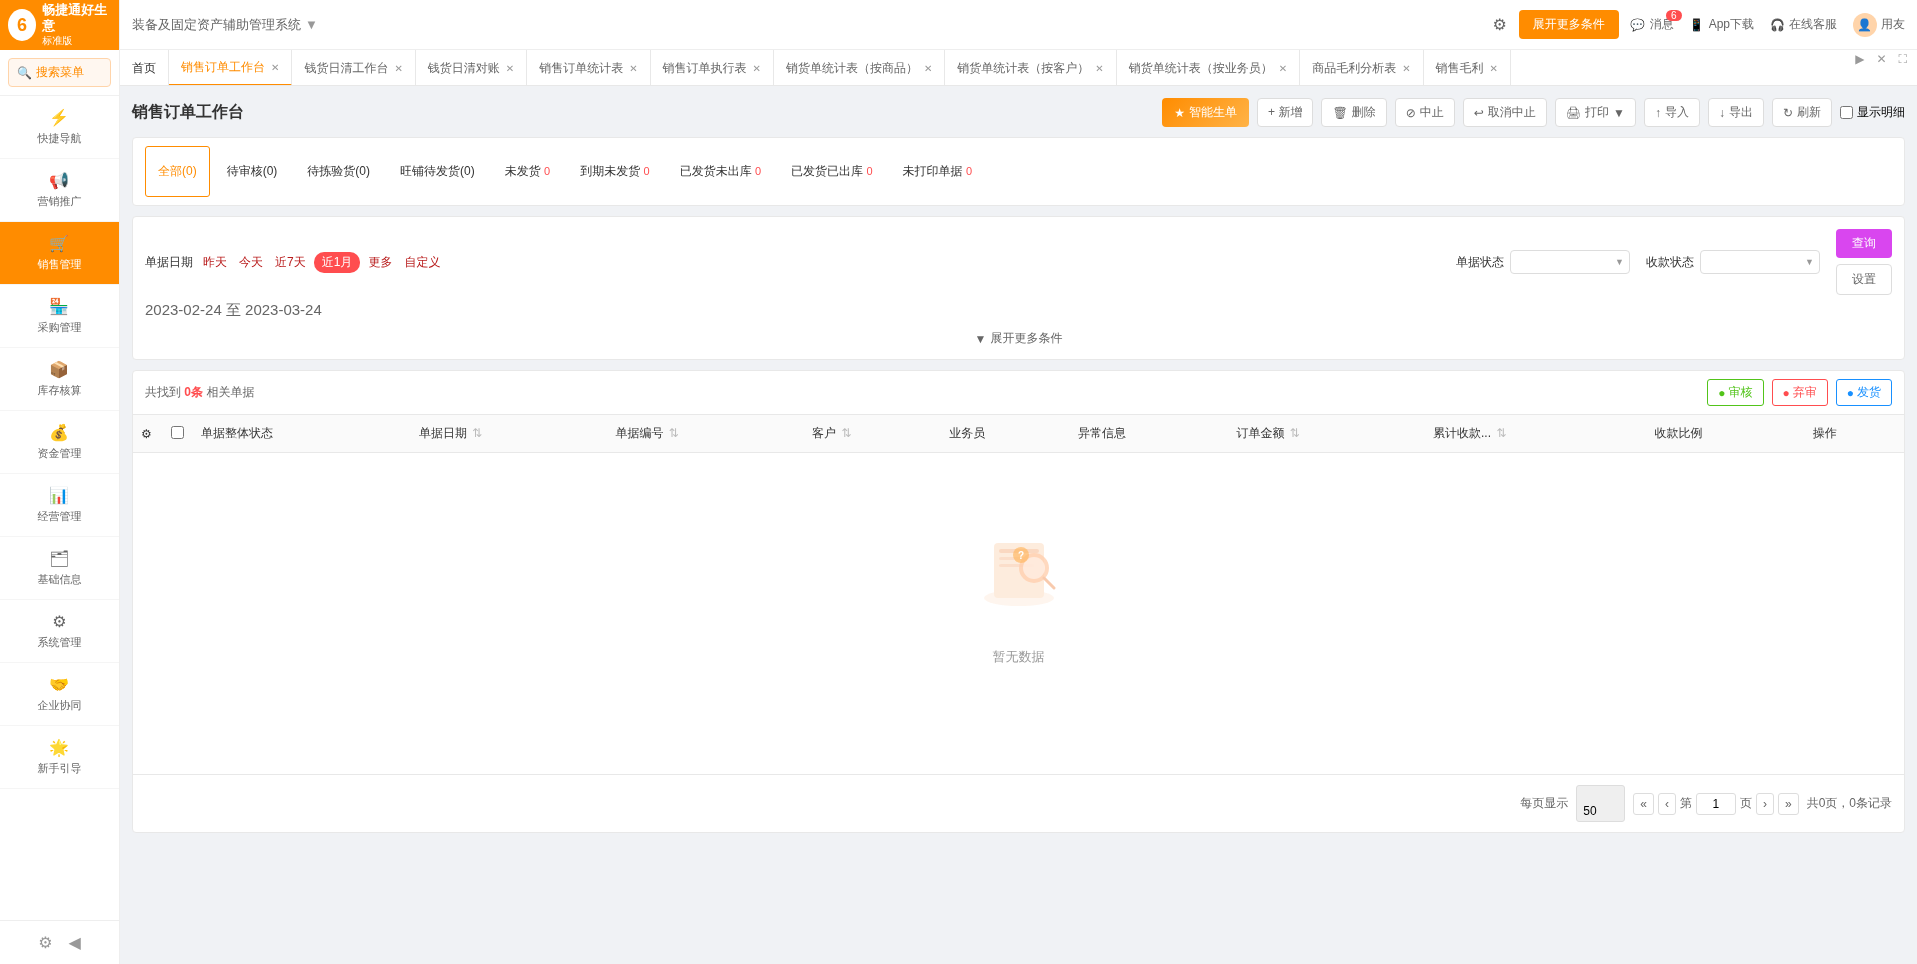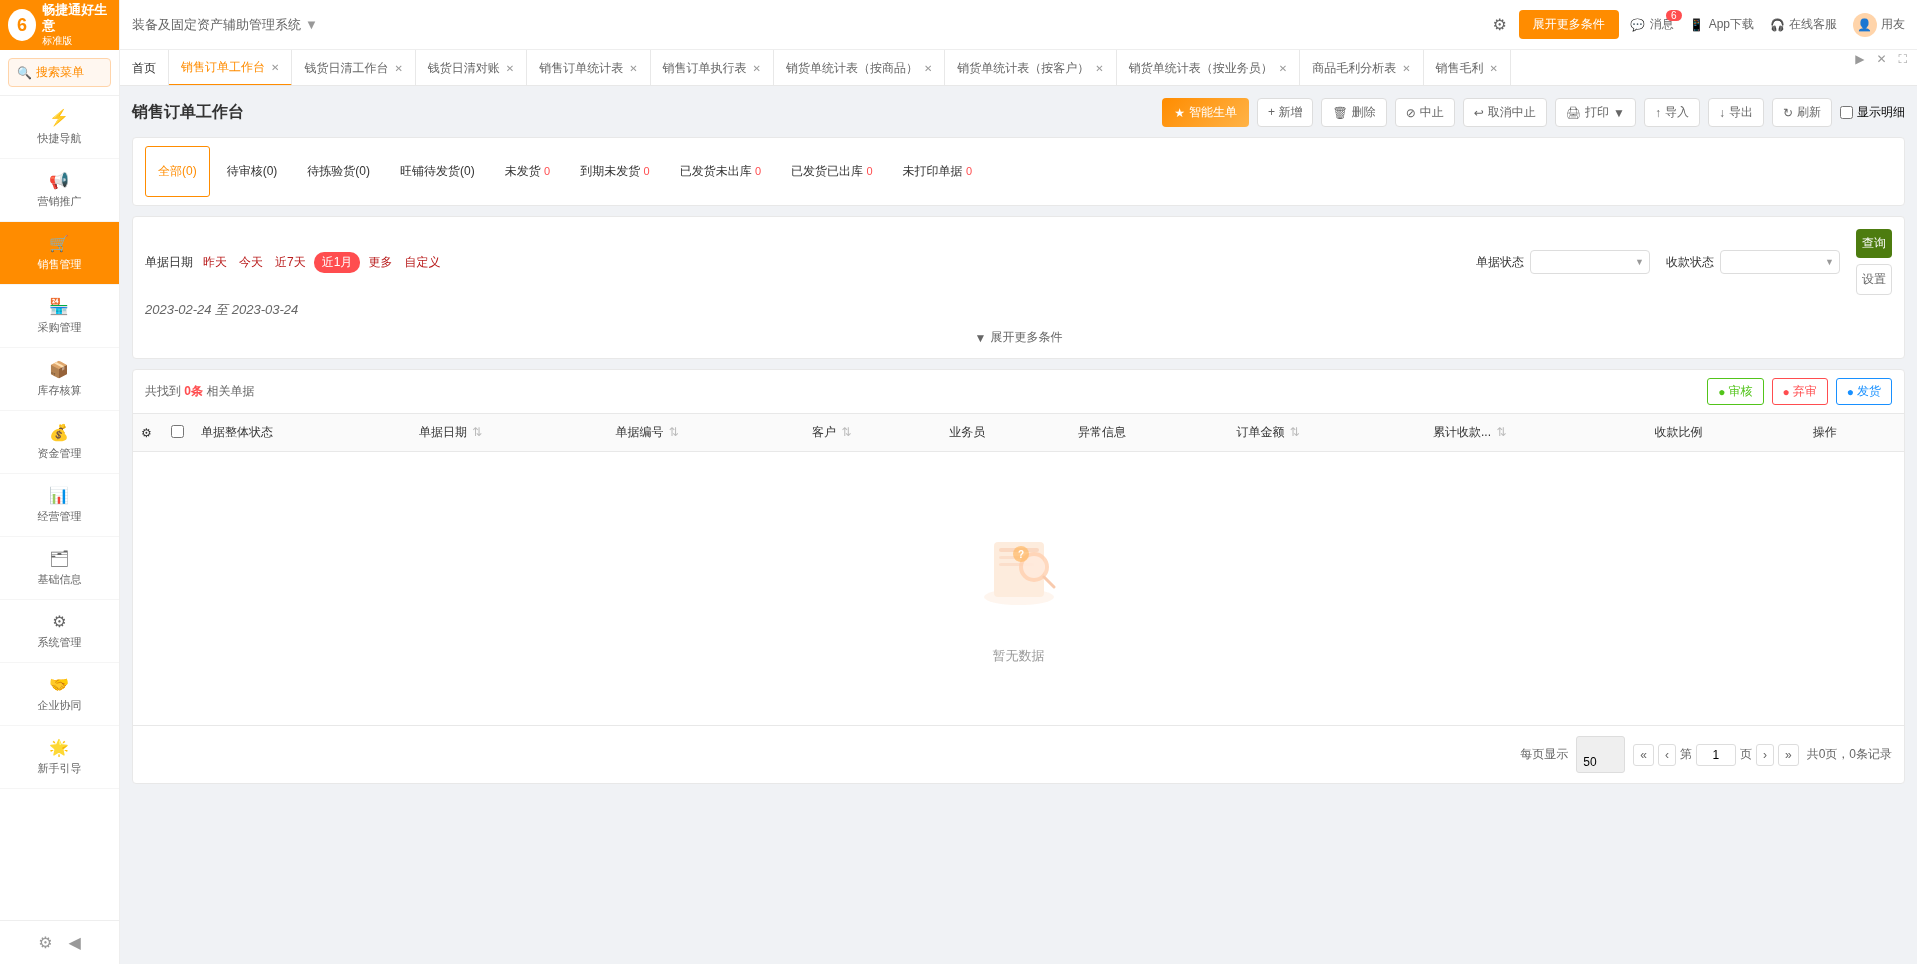--- a/index.html
+++ b/index.html
@@ -61,26 +61,26 @@
     .subtab-count { color: #ff4d4f; font-size: 11px; }
 
     
     .filter-area { background: #fff; border-radius: 4px; padding: 12px; margin-bottom: 10px; border: 1px solid #e8e8e8; }
     .filter-row { display: flex; align-items: center; gap: 16px; flex-wrap: wrap; }
     .filter-item { display: flex; align-items: center; gap: 6px; font-size: 12px; color: #666; }
     .filter-label { color: #333; white-space: nowrap; }
     .filter-date-options { display: flex; gap: 4px; align-items: center; }
     .date-opt { cursor: pointer; color: #b91c1c; padding: 2px 4px; border-radius: 3px; font-size: 12px; }
     .date-opt.active { background: #ff4d4f; color: #fff; border-radius: 10px; padding: 2px 8px; }
-    .date-range { color: #666; font-size: 13px; font-style: italic; }
+    .date-range { color: #666; font-size: 15px; }
     .filter-select { border: 1px solid #ddd; border-radius: 4px; padding: 4px 24px 4px 8px; background: #fff; font-size: 12px; cursor: pointer; appearance: none; min-width: 120px; }
     .filter-select-wrap { position: relative; display: inline-block; }
     .filter-select-wrap::after { content: '▼'; position: absolute; right: 6px; top: 50%; transform: translateY(-50%); font-size: 9px; color: #999; pointer-events: none; }
     .expand-btn { display: flex; align-items: center; gap: 4px; color: #666; cursor: pointer; font-size: 12px; margin: 0 auto; margin-top: 4px; }
-    .query-btn { background: #4d7c0f; color: #fff; border: none; border-radius: 4px; padding: 6px 6px; cursor: pointer; font-size: 12px; }
+    .query-btn { background: #d946ef; color: #fff; border: none; border-radius: 4px; padding: 6px 16px; cursor: pointer; font-size: 12px; }
     .settings-btn { background: #fff; color: #666; border: 1px solid #ddd; border-radius: 4px; padding: 6px 0; cursor: pointer; font-size: 12px; }
     .filter-right-btns { display: flex; flex-direction: column; gap: 6px; margin-left: auto; }
 
     
     .table-area { background: #fff; border-radius: 4px; border: 1px solid #e8e8e8; }
     .table-toolbar { display: flex; align-items: center; justify-content: space-between; padding: 8px 12px; border-bottom: 1px solid #e8e8e8; }
     .table-info { color: #666; font-size: 12px; }
     .table-info .count { color: #ff4d4f; font-weight: bold; }
     .table-actions { display: flex; gap: 8px; }
     .table-action-btn { display: flex; align-items: center; gap: 3px; padding: 4px 10px; border: 1px solid #ddd; border-radius: 3px; background: #fff; cursor: pointer; font-size: 12px; color: #666; }
@@ -93,21 +93,21 @@
     th .sort-icon { color: #bbb; margin-left: 2px; }
     .checkbox-col { width: 30px; }
     .settings-col { width: 30px; }
 
     
     .empty-state { display: flex; flex-direction: column; align-items: center; justify-content: center; padding: 60px 20px; }
     .empty-icon { font-size: 80px; margin-bottom: 16px; opacity: 0.6; }
     .empty-text { color: #999; font-size: 13px; }
 
     
-    .pagination { display: flex; align-items: center; justify-content: flex-end; padding: 10px 12px; gap: 8px; border-top: 1px solid #e8e8e8; }
+    .pagination { display: flex; align-items: center; justify-content: flex-end; padding: 10px 12px; gap: 8px; border-top: 1px solid #e8e8e8; margin-top: 48px; }
     .page-size-select { border: 1px solid #ddd; border-radius: 3px; padding: 18px 20px 3px 6px; font-size: 12px; appearance: none; cursor: pointer; }
     .page-label { color: #666; font-size: 12px; }
     .page-nav { display: flex; align-items: center; gap: 4px; }
     .page-nav-btn { border: 1px solid #ddd; border-radius: 3px; padding: 3px 6px; background: #fff; cursor: pointer; color: #666; font-size: 12px; }
     .page-input { border: 1px solid #ddd; border-radius: 3px; padding: 3px 6px; width: 40px; text-align: center; font-size: 12px; }
     .page-total { color: #666; font-size: 12px; }
 
     
     .content::-webkit-scrollbar { width: 6px; }
     .content::-webkit-scrollbar-thumb { background: #ddd; border-radius: 3px; }

